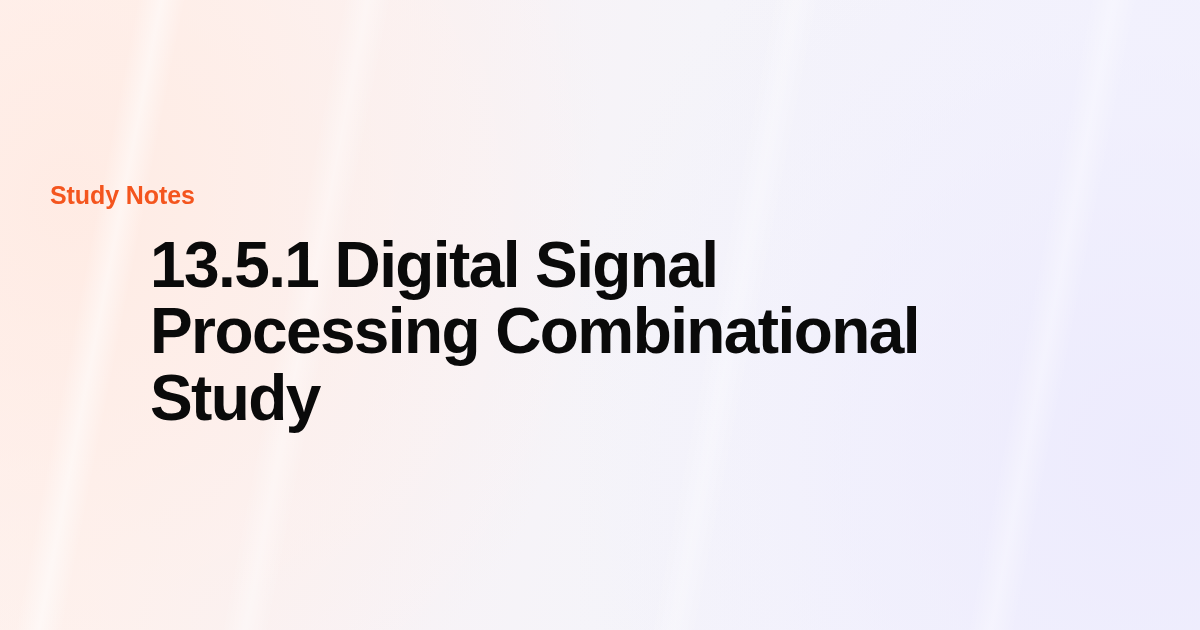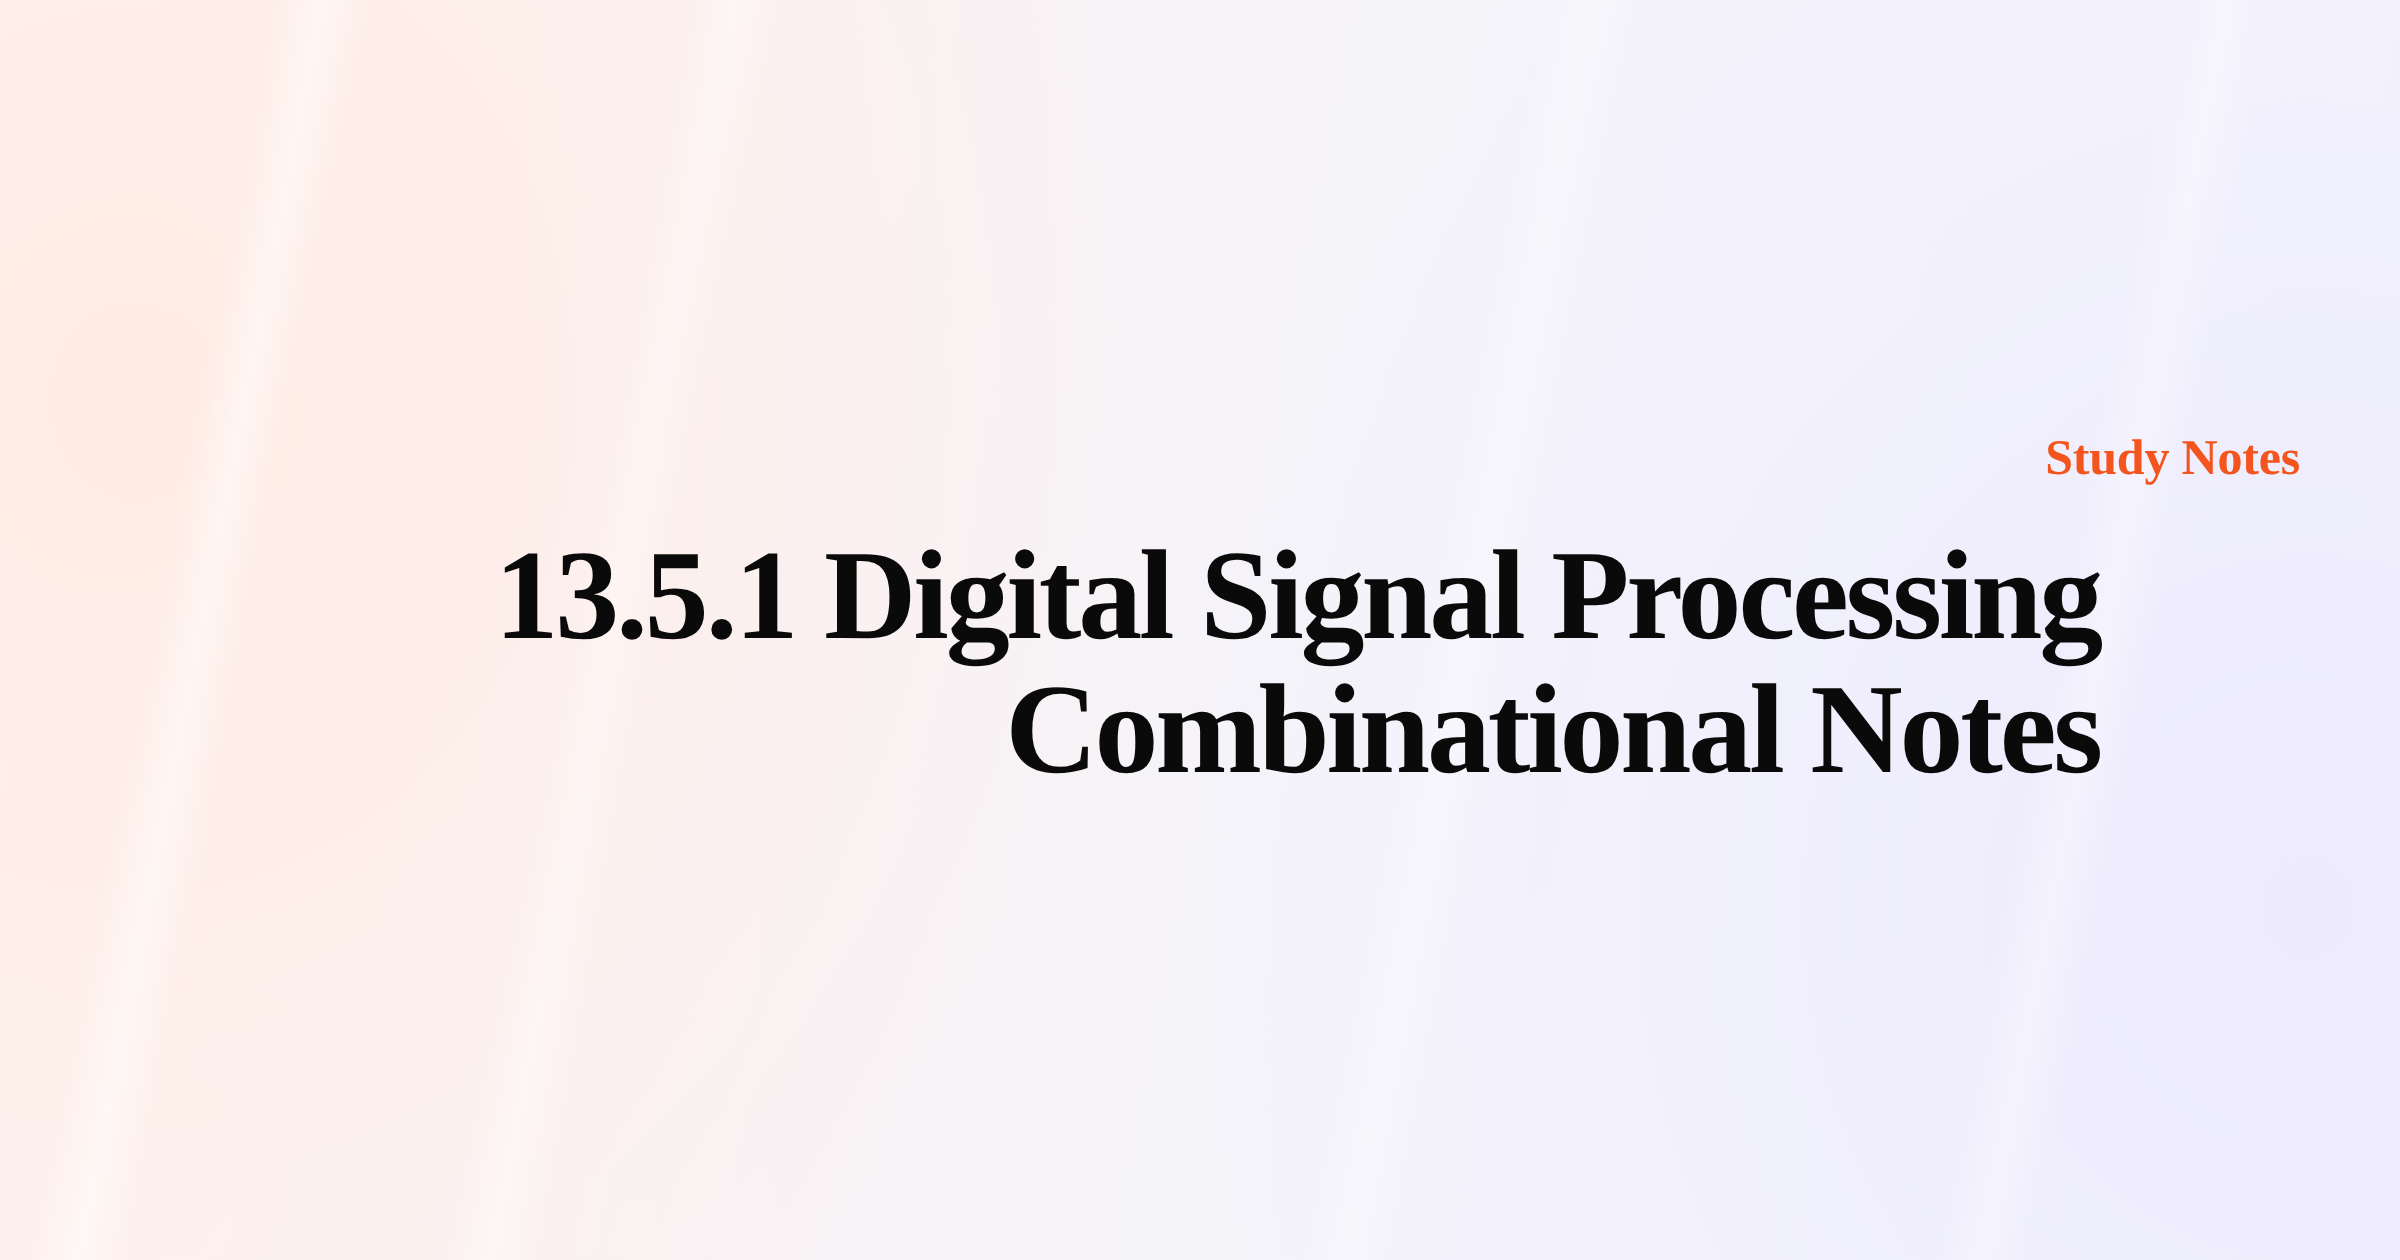--- a/index.html
+++ b/index.html
@@ -85,23 +85,22 @@
     background: radial-gradient(ellipse at 70% 60%,
       rgba(235, 233, 253, 0.8) 0%,
       rgba(240, 239, 253, 0.38) 48%,
       rgba(243, 242, 253, 0) 74%);
   }
 
   .content {
     position: relative;
     z-index: 2;
     width: 1100px;
-    text-align: right;
+    text-align: left;
     transform: translateY(-8px);
-    font-family: Liberation Serif, serif;
   }
 
   .eyebrow {
     display: block;
     font-size: 25px;
     line-height: 1.1;
     font-weight: 700;
     letter-spacing: -0.1px;
     color: #f4551e;
     margin: 0 0 22px 0;
@@ -125,16 +124,16 @@
 <body>
 
 <div class="og-card">
 
   <div class="bg-warm-glow"></div>
   <div class="bg-cool-glow"></div>
   <div class="bg-bands"></div>
 
   <div class="content">
     <span class="eyebrow">Study Notes</span>
-    <h1 class="title">13.5.1 Digital Signal Processing Combinational Notes</h1>
+    <h1 class="title">13.5.1 Digital Signal Processing Combinational Study</h1>
   </div>
 
 </div>
 
 </body></html>

